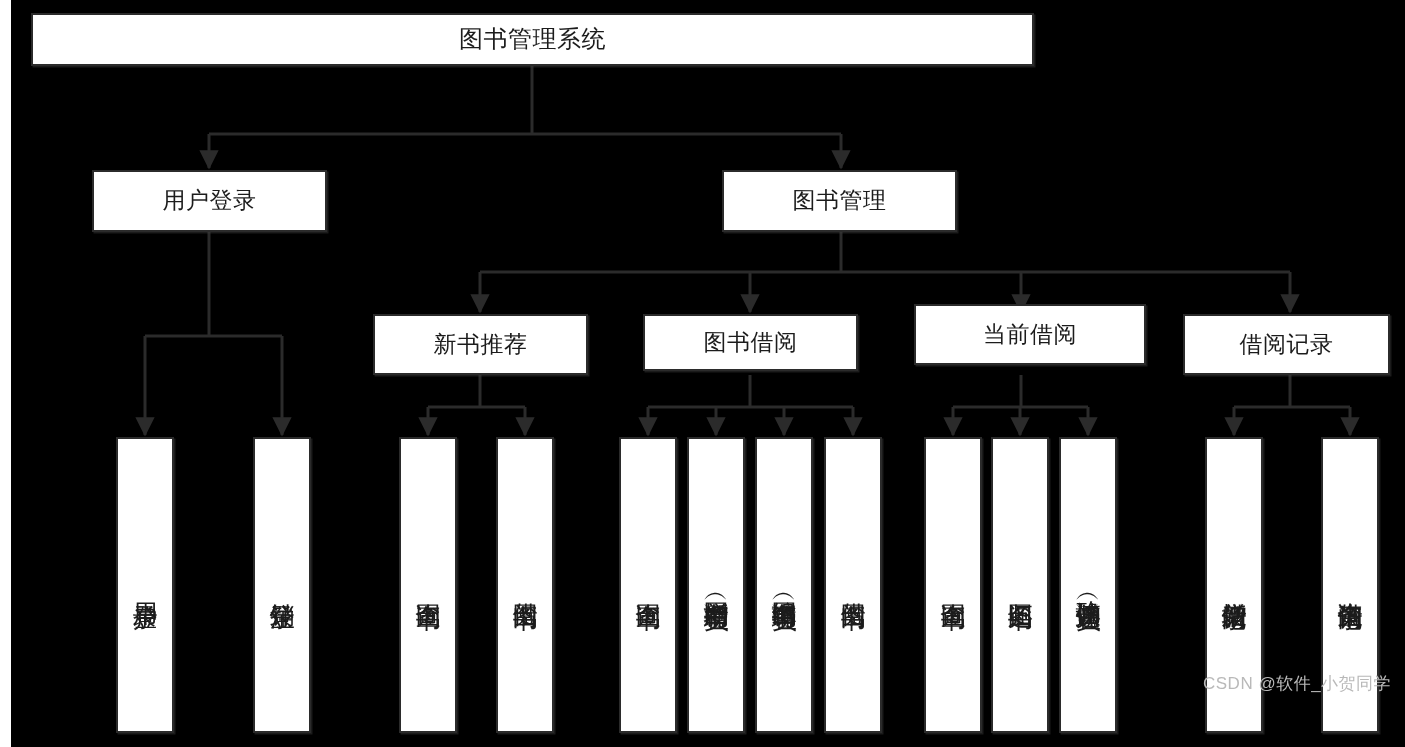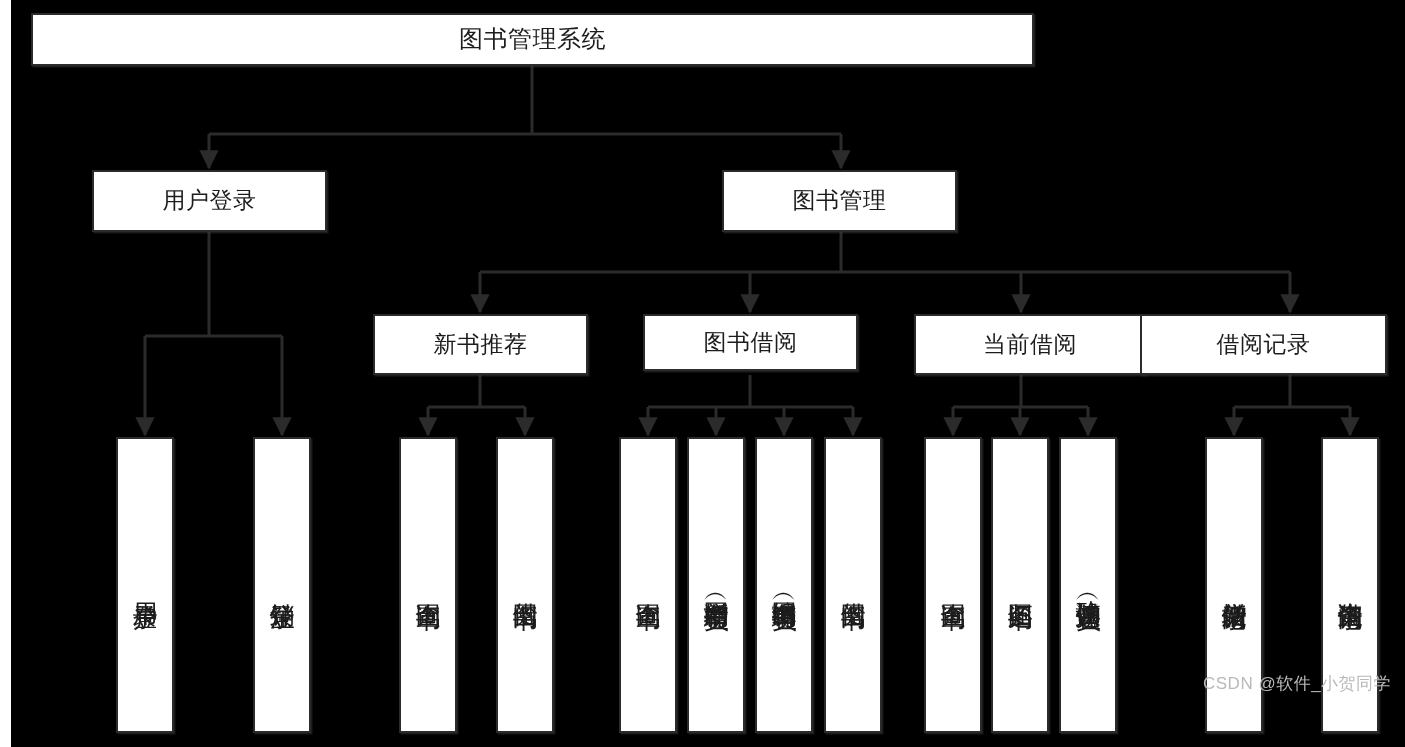--- a/index.html
+++ b/index.html
@@ -146,24 +146,24 @@
   <div class="node horiz" style="left:711px; top:170px; width:235px; height:62px;">
     <span class="label">图书管理</span>
   </div>
 
   <div class="node horiz" style="left:362px; top:314px; width:215px; height:61px;">
     <span class="label">新书推荐</span>
   </div>
   <div class="node horiz" style="left:632px; top:314px; width:215px; height:57px;">
     <span class="label">图书借阅</span>
   </div>
-  <div class="node horiz" style="left:903px; top:314px; width:232px; height:61px;">
+  <div class="node horiz" style="left:903px; top:304px; width:232px; height:61px;">
     <span class="label">当前借阅</span>
   </div>
-  <div class="node horiz" style="left:1129px; top:314px; width:247px; height:61px;justify-content:center;">
+  <div class="node horiz" style="left:1172px; top:314px; width:207px; height:61px;justify-content:center;">
     <span class="label">借阅记录</span>
   </div>
 
   <div class="node vert" style="left:105px; top:437px; width:58px; height:296px;">
     <span class="label">用户登录</span>
   </div>
   <div class="node vert" style="left:242px; top:437px; width:58px; height:296px;">
     <span class="label">注销登录</span>
   </div>
 

